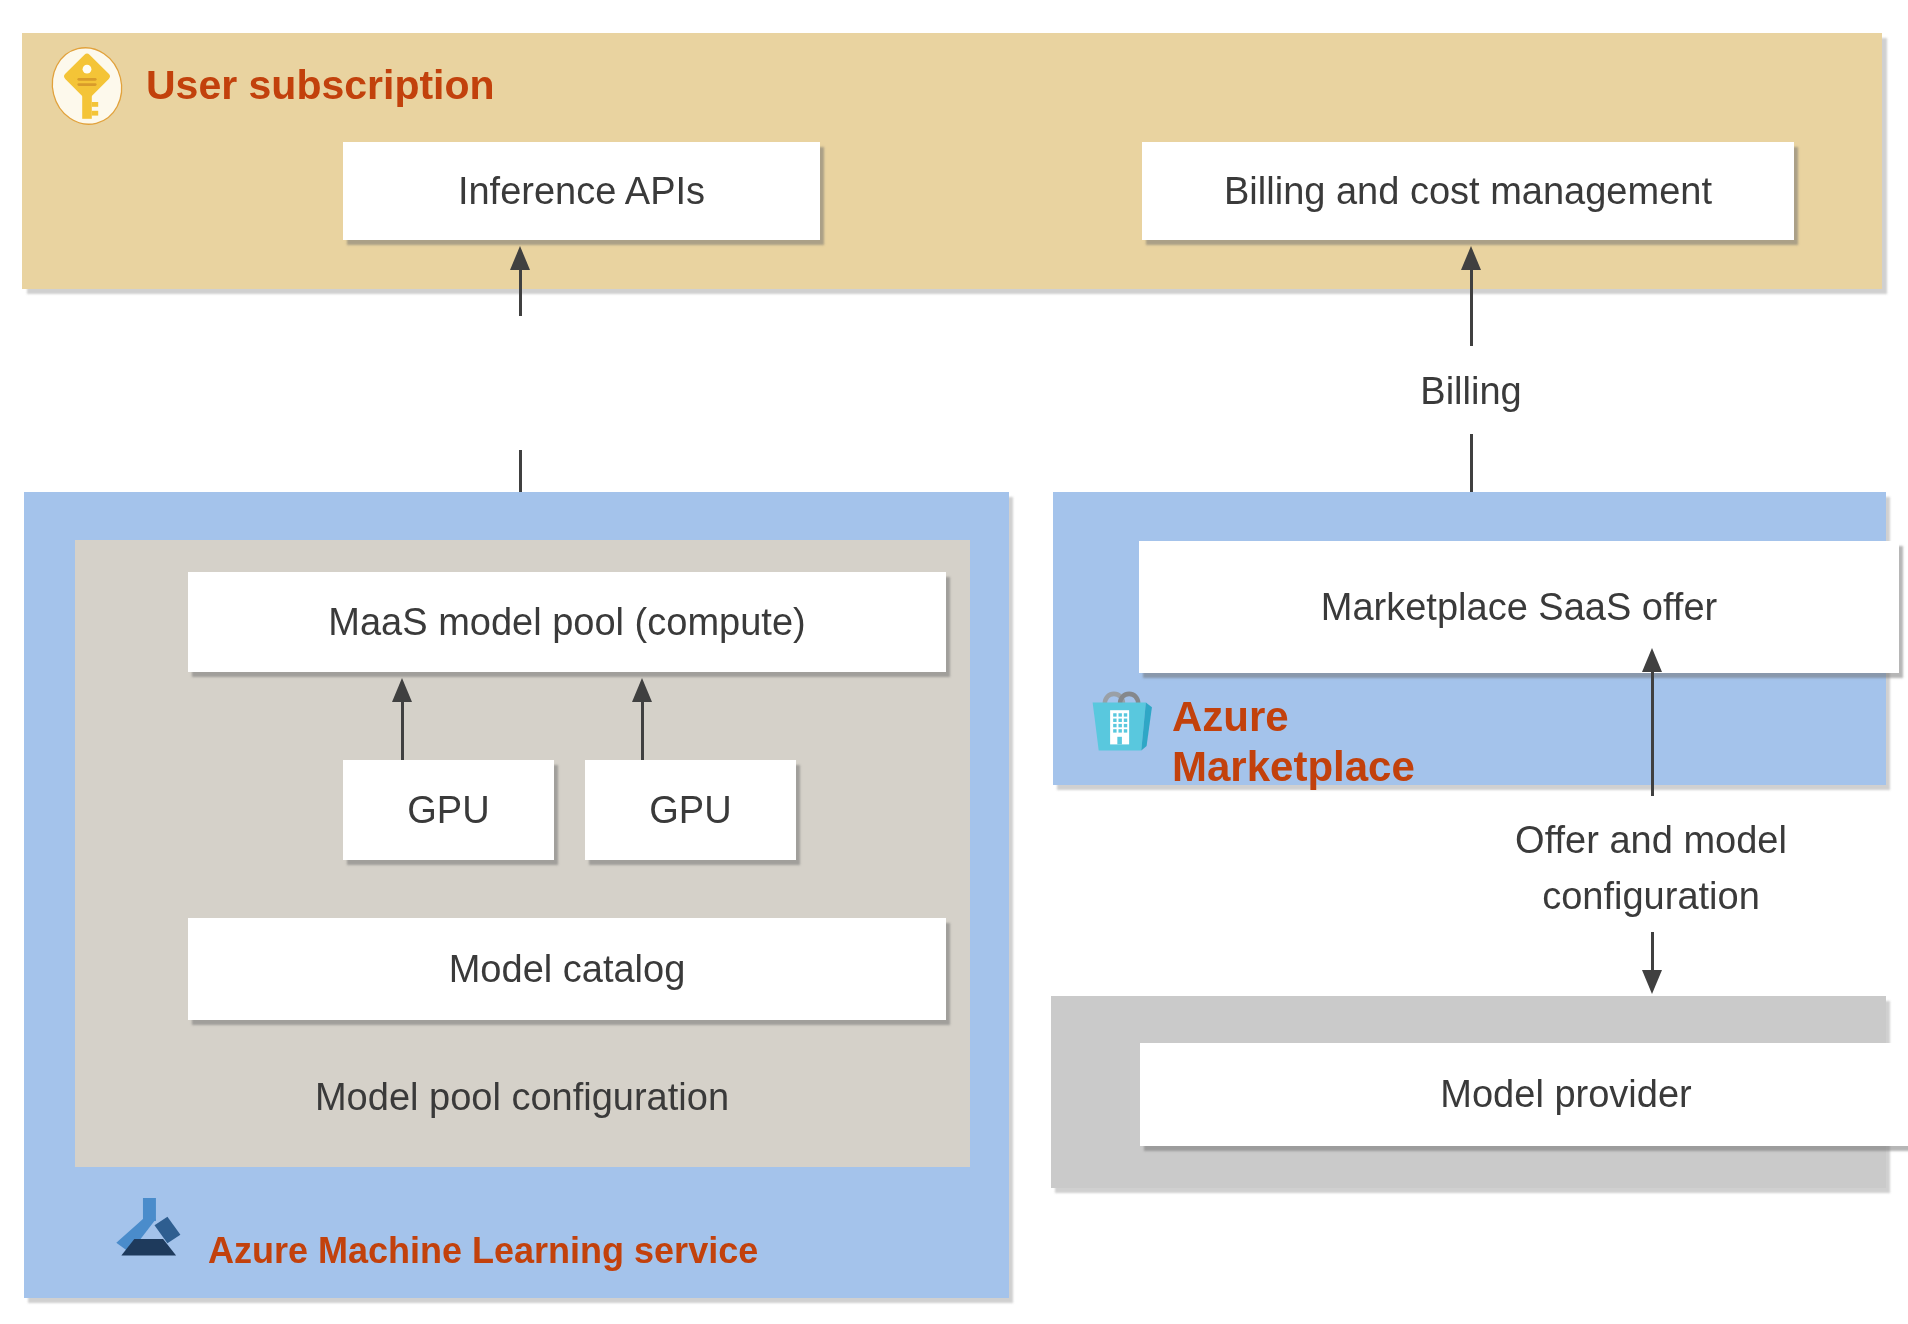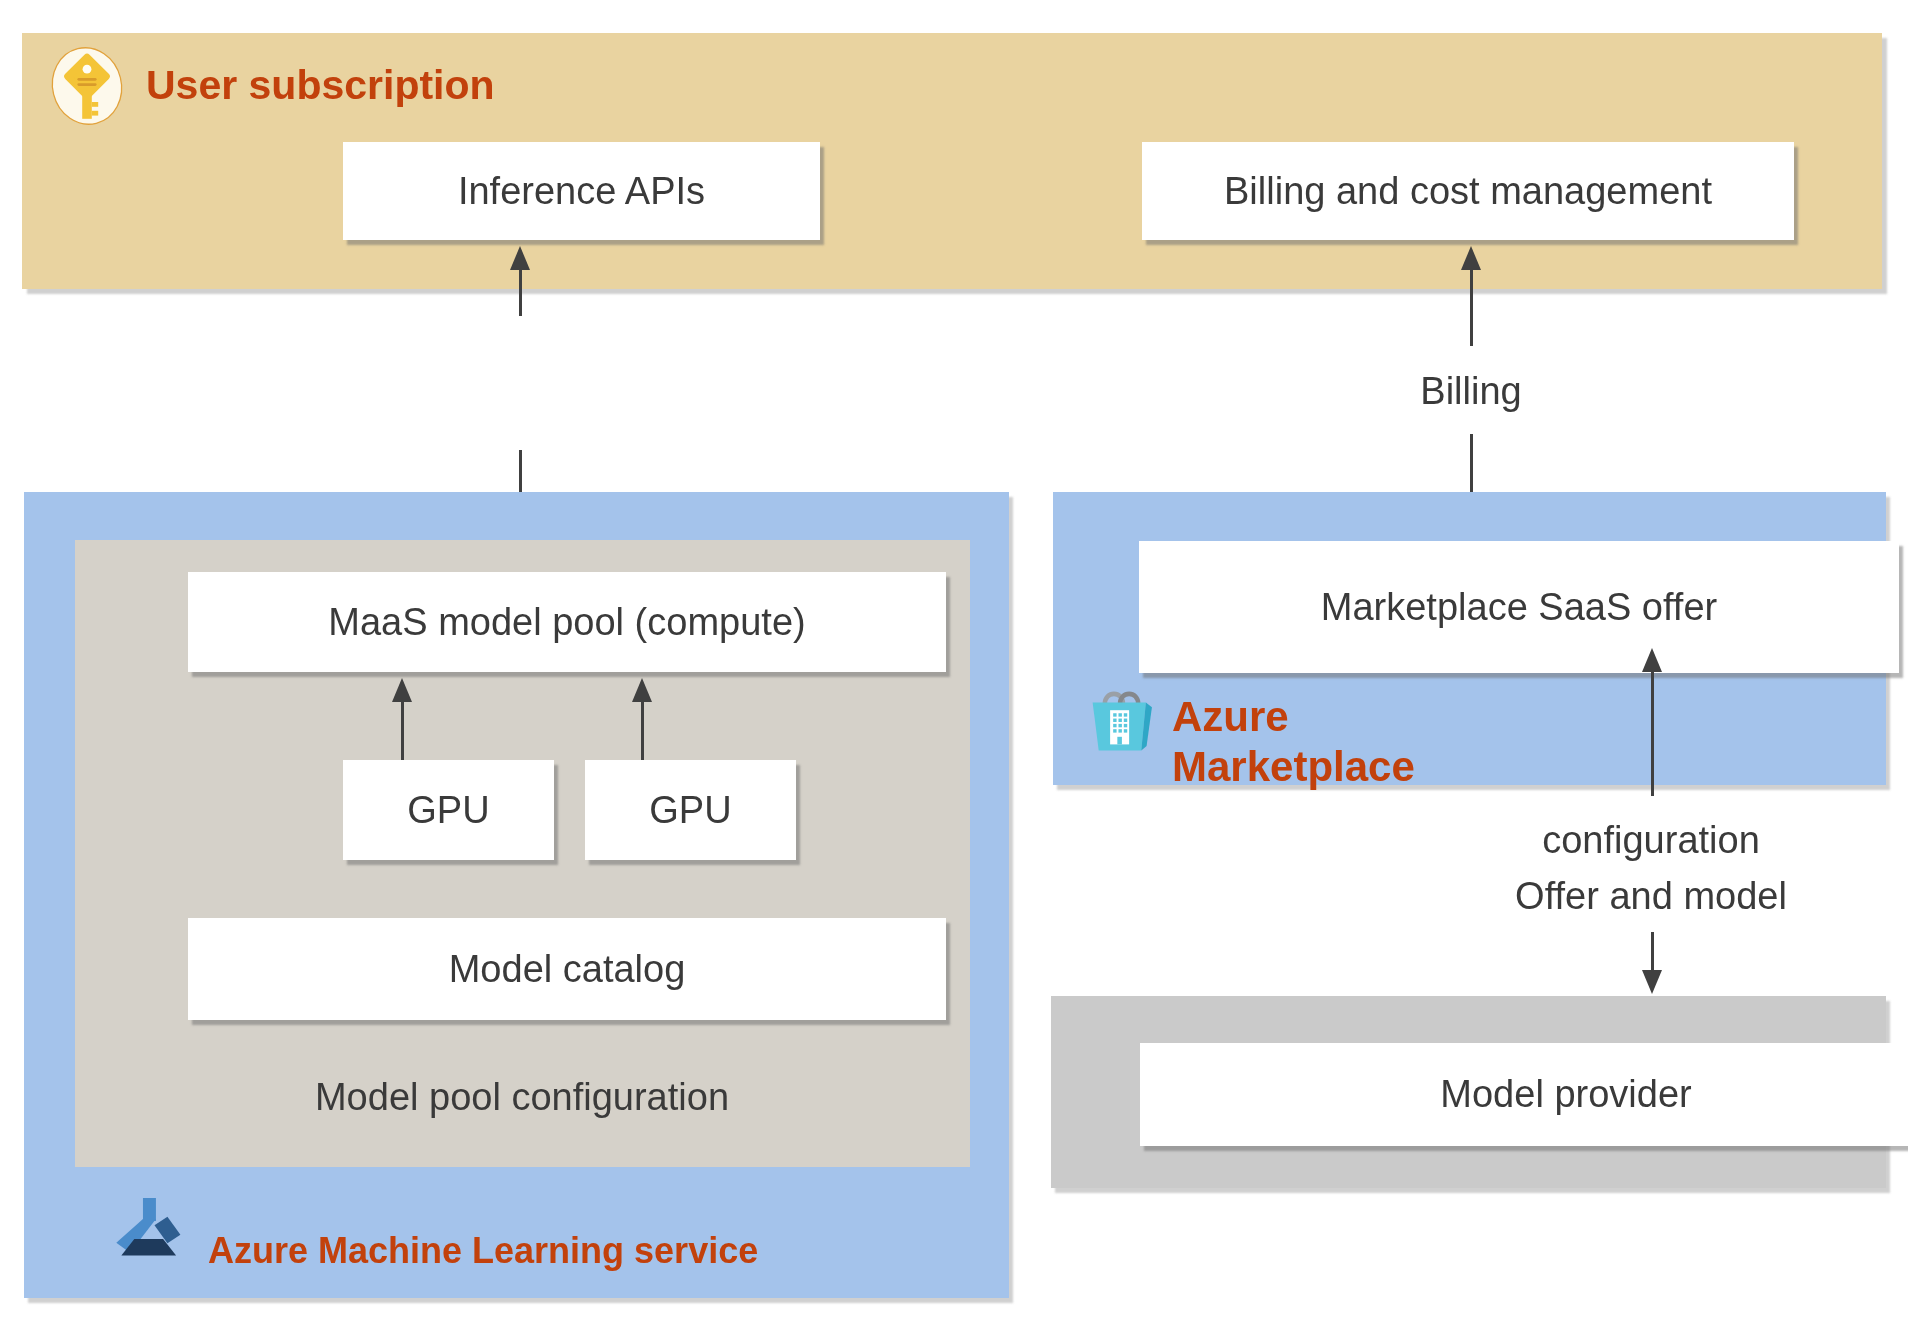--- a/index.html
+++ b/index.html
@@ -150,22 +150,22 @@
     </svg>
   </div>
   <div class="h-bold" style="left:1172px; top:664px; font-size:42px; line-height:50px;margin-top:28px;">
     <div>Azure</div>
     <div>Marketplace</div>
   </div>
 
   <div class="ah-up" style="left:1642px; top:648px;"></div>
   <div class="aline" style="left:1651px; top:670px; height:126px;"></div>
   <div class="flow-label" style="left:1651px; top:812px; line-height:56px;">
+    <div>Offer and model</div>
     <div>configuration</div>
-    <div>Offer and model</div>
   </div>
   <div class="aline" style="left:1651px; top:932px; height:40px;"></div>
   <div class="ah-down" style="left:1642px; top:970px;"></div>
 
   <div class="panel panel-coolgray" style="left:1051px; top:996px; width:835px; height:192px;"></div>
 
   <div class="wbox" style="left:1092px; top:1043px; width:852px; height:103px;">
     <span>Model provider</span>
   </div>
 

